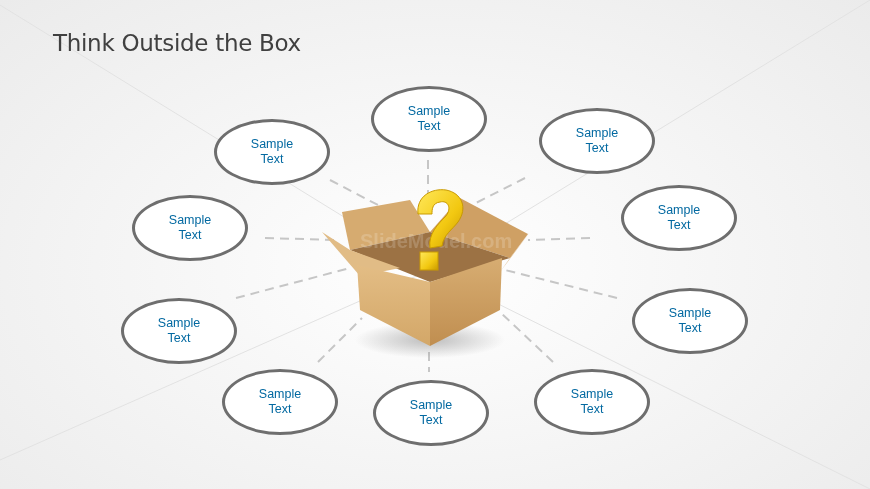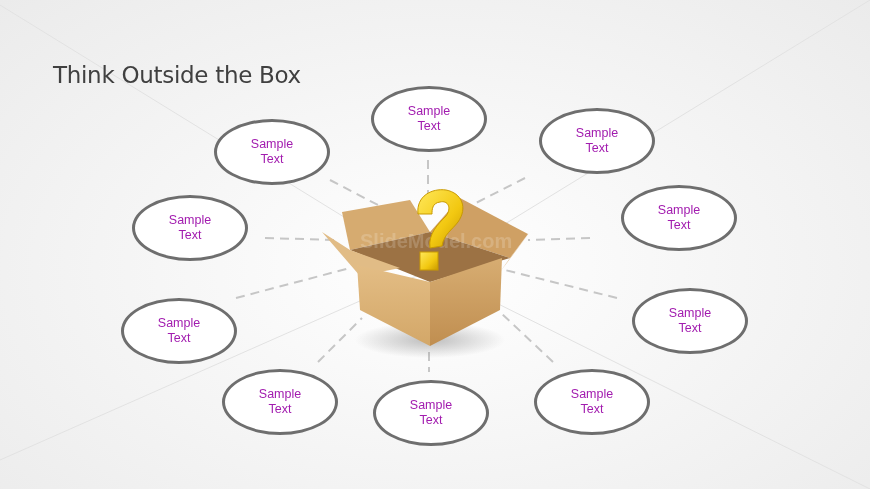--- a/index.html
+++ b/index.html
@@ -6,29 +6,29 @@
   body {
     width: 870px; height: 489px; overflow: hidden;
     background: radial-gradient(ellipse at 50% 55%, #ffffff 0%, #f6f6f6 45%, #ebebeb 100%);
     position: relative;
     font-family: "Liberation Sans", sans-serif;
   }
   .slide { position: absolute; left: 0; top: 0; width: 870px; height: 489px; }
   .title {
     position: absolute; left: 53px; top: 30px;
     font-family: "DejaVu Sans", sans-serif;
-    font-size: 23px; color: #404040; letter-spacing: -0.3px; margin-top: 32px;
+    font-size: 23px; color: #404040; letter-spacing: -0.3px;
   }
   svg.diagram { position: absolute; left: 0; top: 0; }
   .bubble {
     position: absolute; box-sizing: border-box;
     border: 3px solid #6e6e6e; border-radius: 50%;
     background: #ffffff;
     display: flex; flex-direction: column; align-items: center; justify-content: center;
-    font-size: 12.5px; color: #a21caf; line-height: 15px; text-align: center;
+    font-size: 12.5px; color: #0369a1; line-height: 15px; text-align: center;
   }
   .bubble span { display: block; }
 </style>
 </head>
 <body>
 
 <div class="slide">
 
   <svg class="diagram" width="870" height="489" viewBox="0 0 870 489">
     <defs>

